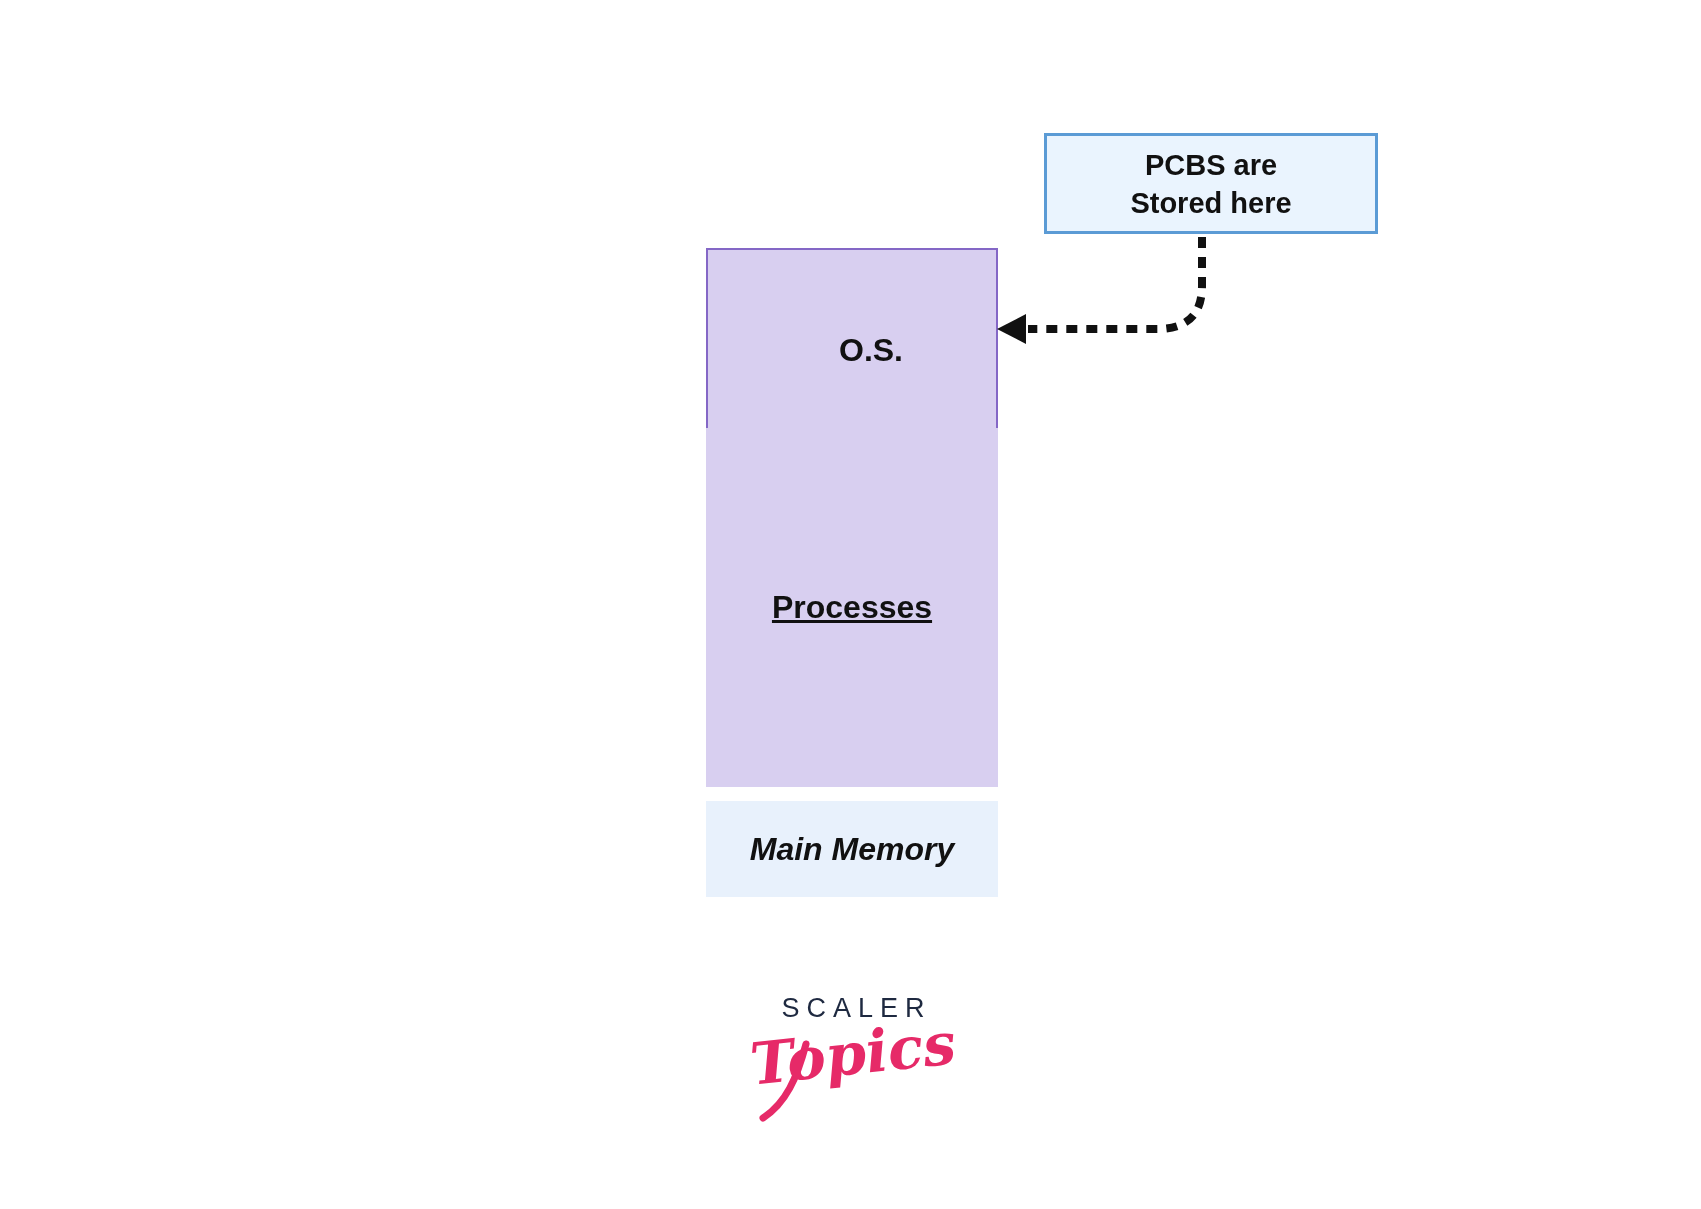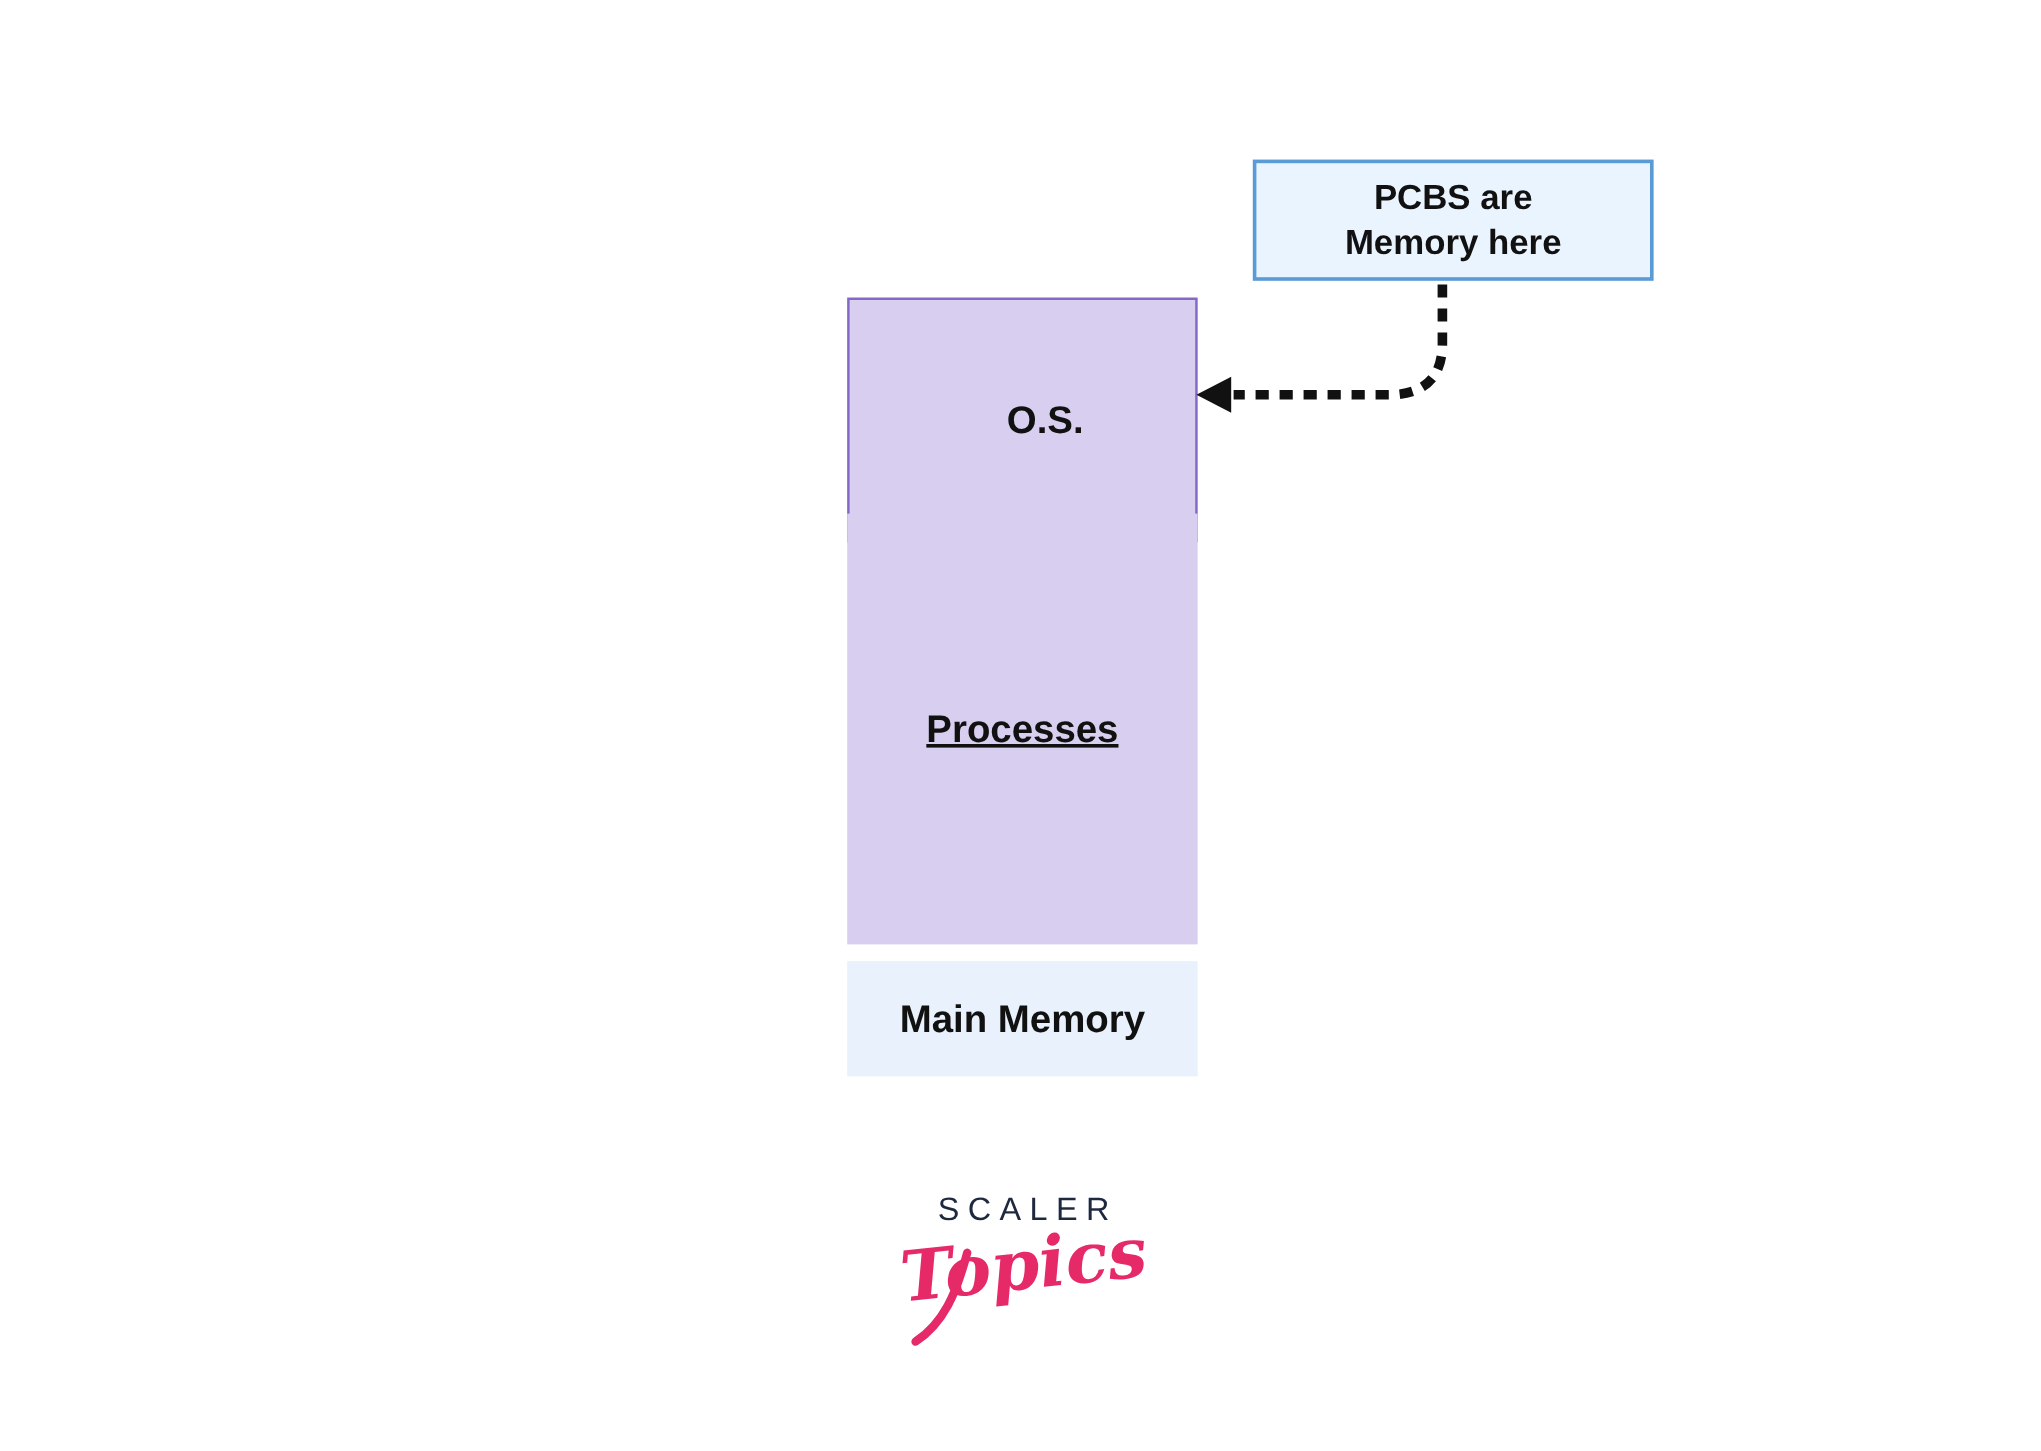--- a/index.html
+++ b/index.html
@@ -34,20 +34,21 @@
   .processes{
     left:706px;top:428px;width:292px;height:359px;
     background:var(--purple-fill);
     font-size:32px;
     text-decoration:underline;
   }
   .mainmem{
     left:706px;top:801px;width:292px;height:96px;
     background:var(--memory-fill);
     font-size:32px;
+    font-style:italic;
   }
   #arrow-overlay{position:absolute;left:0;top:0;width:1701px;height:1209px;pointer-events:none;}
   .logo{position:absolute;left:718px;top:994px;width:270px;text-align:center;}
   .logo-brand{
     display:block;color:var(--logo-navy);font-weight:normal;
     font-size:27px;letter-spacing:7px;padding-left:7px;line-height:28px;
   }
   .logo-sub{
     display:block;color:var(--logo-pink);
     font-family:"DejaVu Serif",serif;font-style:italic;font-weight:bold;
@@ -55,21 +56,21 @@
     transform:rotate(-6deg);
   }
 </style>
 </head>
 <body>
 
 <div id="canvas">
 
   <div class="box callout">
     <span>PCBS are</span>
-    <span>Memory here</span>
+    <span>Stored here</span>
   </div>
 
   <div class="box os">
     <span>O.S.</span>
   </div>
 
   <div class="box processes">
     <span>Processes</span>
   </div>
 

